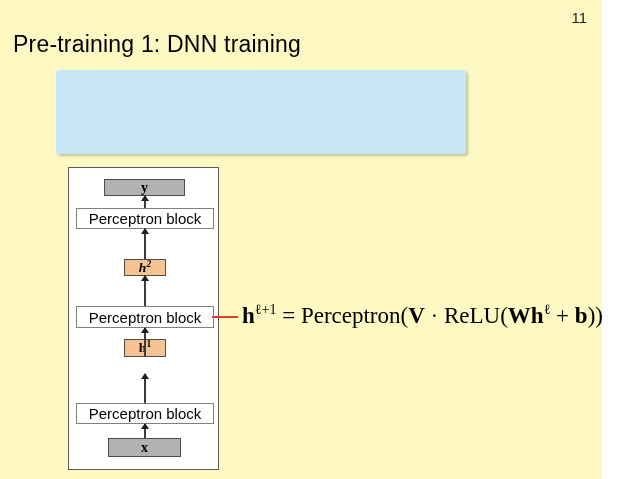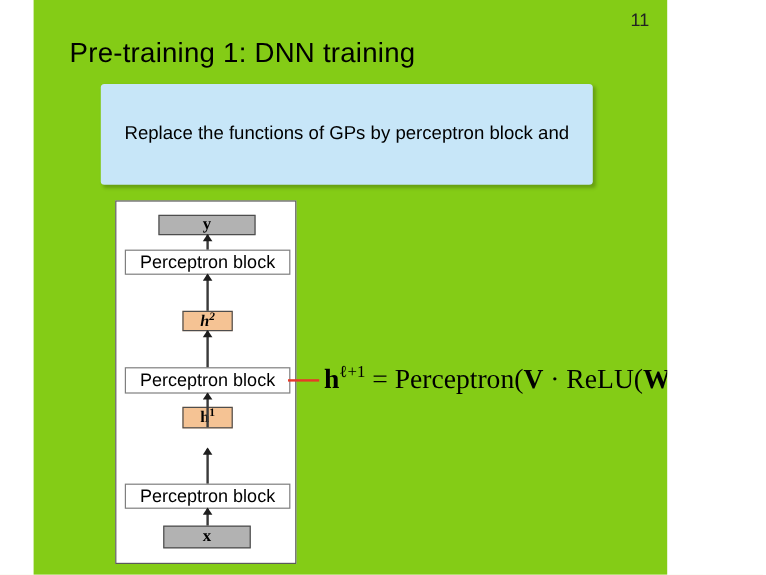--- a/index.html
+++ b/index.html
@@ -1,30 +1,29 @@
 <!DOCTYPE html>
 <html><head>
 <meta charset="utf-8">
 <style>
   html, body { margin: 0; padding: 0; background: #fff; }
   .slide {
     position: relative;
-    width: 528px; height: 479px;
-    background: #84cc16;
+    width: 602px; height: 479px;
+    background: #fef9c3;
     overflow: hidden;
     font-family: "Liberation Sans", sans-serif;
     color: #000;
-    margin-left: 28px;
   }
   .page-number {
     position: absolute; top: 9px; right: 15px;
     font-size: 15px; color: #222;
   }
   .slide-title {
-    position: absolute; left: 30px; top: 31px;
+    position: absolute; left: 13px; top: 31px;
     font-size: 23px; color: #000;
     letter-spacing: 0.2px;
   }
   .callout {
     position: absolute; left: 56px; top: 70px;
     width: 410px; height: 84px;
     background: #c7e6f8;
     border-radius: 3px;
     box-shadow: 2px 2px 3px rgba(0,0,0,0.22);
     display: flex; flex-direction: column;
@@ -102,21 +101,20 @@
 </head>
 <body>
 
 <div class="slide">
 
   <div class="page-number">11</div>
 
   <div class="slide-title">Pre-training 1: DNN training</div>
 
   <div class="callout">
-    <div>Replace the functions of GPs by perceptron block and</div>
   </div>
 
   <div class="diagram">
 
     <div class="dnode io-box node-y">
       <span>y</span>
     </div>
 
     <div class="dnode block-box blk-1">
       <span>Perceptron block</span>

